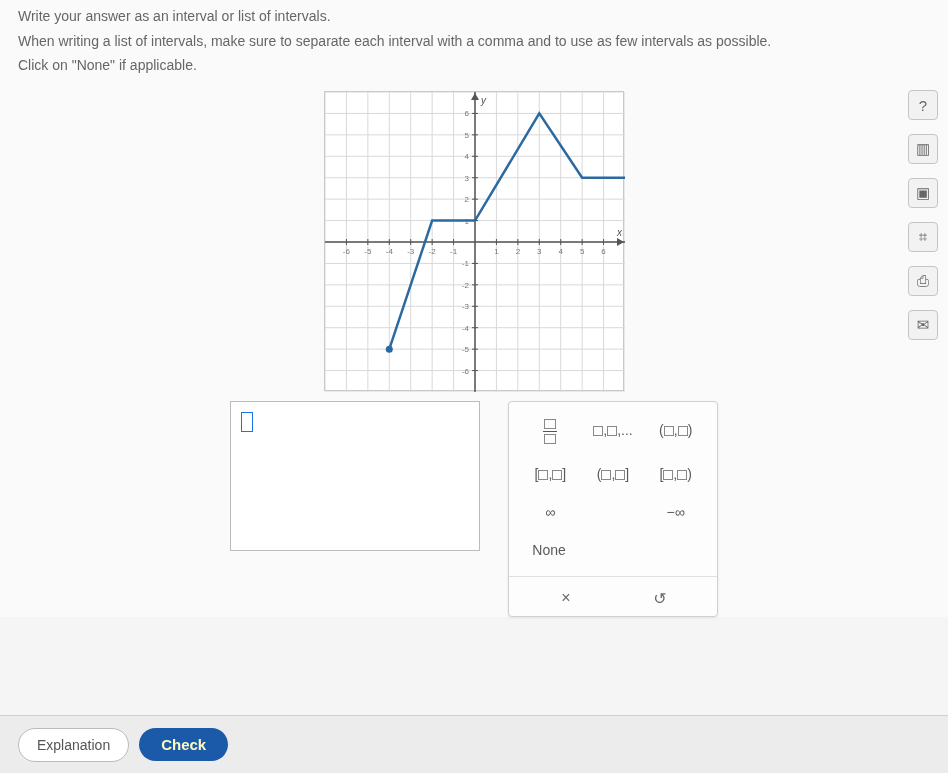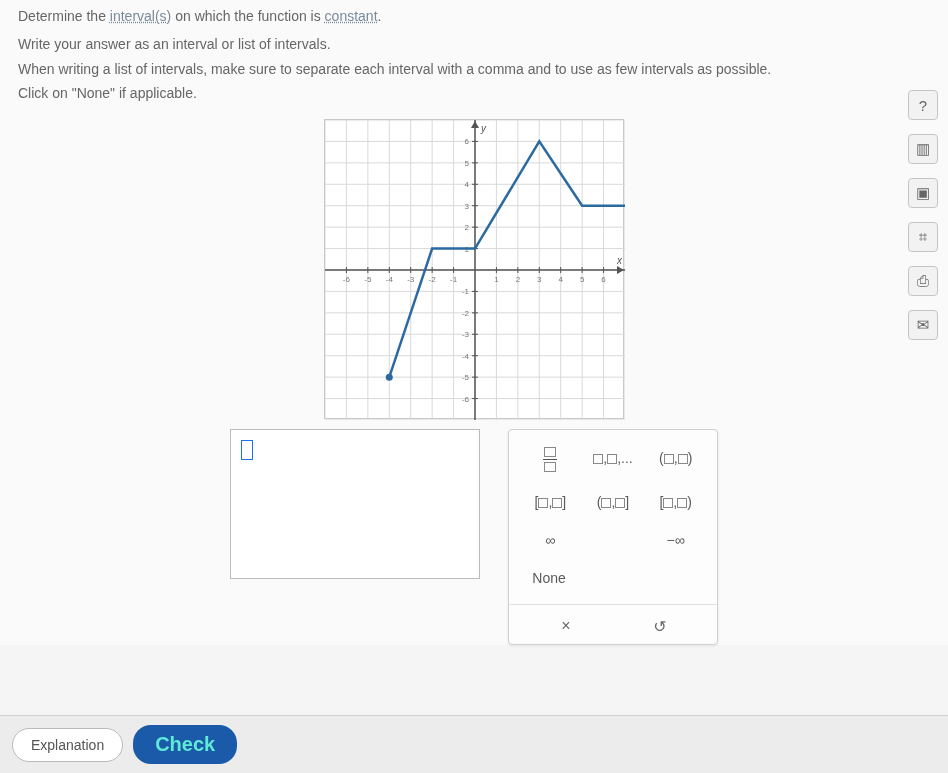--- a/index.html
+++ b/index.html
@@ -112,50 +112,47 @@
   }
 
   .footer {
     position: absolute;
     bottom: 0; left: 0; right: 0;
     height: 58px;
     background: #ececec;
     border-top: 1px solid #d0d0d0;
     display: flex;
     align-items: center;
-    padding: 0 12px;
+    padding: 0 18px;
     gap: 10px;
   }
   .btn-explain {
     background: #fff;
     border: 1px solid #bbb;
     border-radius: 18px;
     padding: 8px 18px;
     font-size: 14px;
     color: #555;
     cursor: pointer;
   }
   .btn-check {
     background: #1a5aa8;
     border: none;
     border-radius: 18px;
     padding: 8px 22px;
-    font-size: 20px;
-    color: #5eead4;
+    font-size: 15px;
+    color: #fef9c3;
     font-weight: bold;
     cursor: pointer;
   }
 </style>
 </head>
 <body>
 
 <div class="content">
-  <p class="question-line1">
-    <span>Determine the </span><span class="keyword">interval(s)</span><span> on which the function is </span><span class="keyword">constant</span><span>.</span>
-  </p>
   <p class="question-line2">Write your answer as an interval or list of intervals.</p>
   <p class="question-line3">When writing a list of intervals, make sure to separate each interval with a comma and to use as few intervals as possible.</p>
   <p class="question-line4">Click on "None" if applicable.</p>
 
   <div class="graph-area">
     <div class="graph-panel">
       <svg id="chart-svg" width="300" height="300" viewBox="0 0 300 300">
           <line x1="0" y1="0" x2="0" y2="300" stroke="#d9d9d9" stroke-width="1"></line>
           <line x1="21.428571428571427" y1="0" x2="21.428571428571427" y2="300" stroke="#d9d9d9" stroke-width="1"></line>
           <line x1="42.857142857142854" y1="0" x2="42.857142857142854" y2="300" stroke="#d9d9d9" stroke-width="1"></line>

